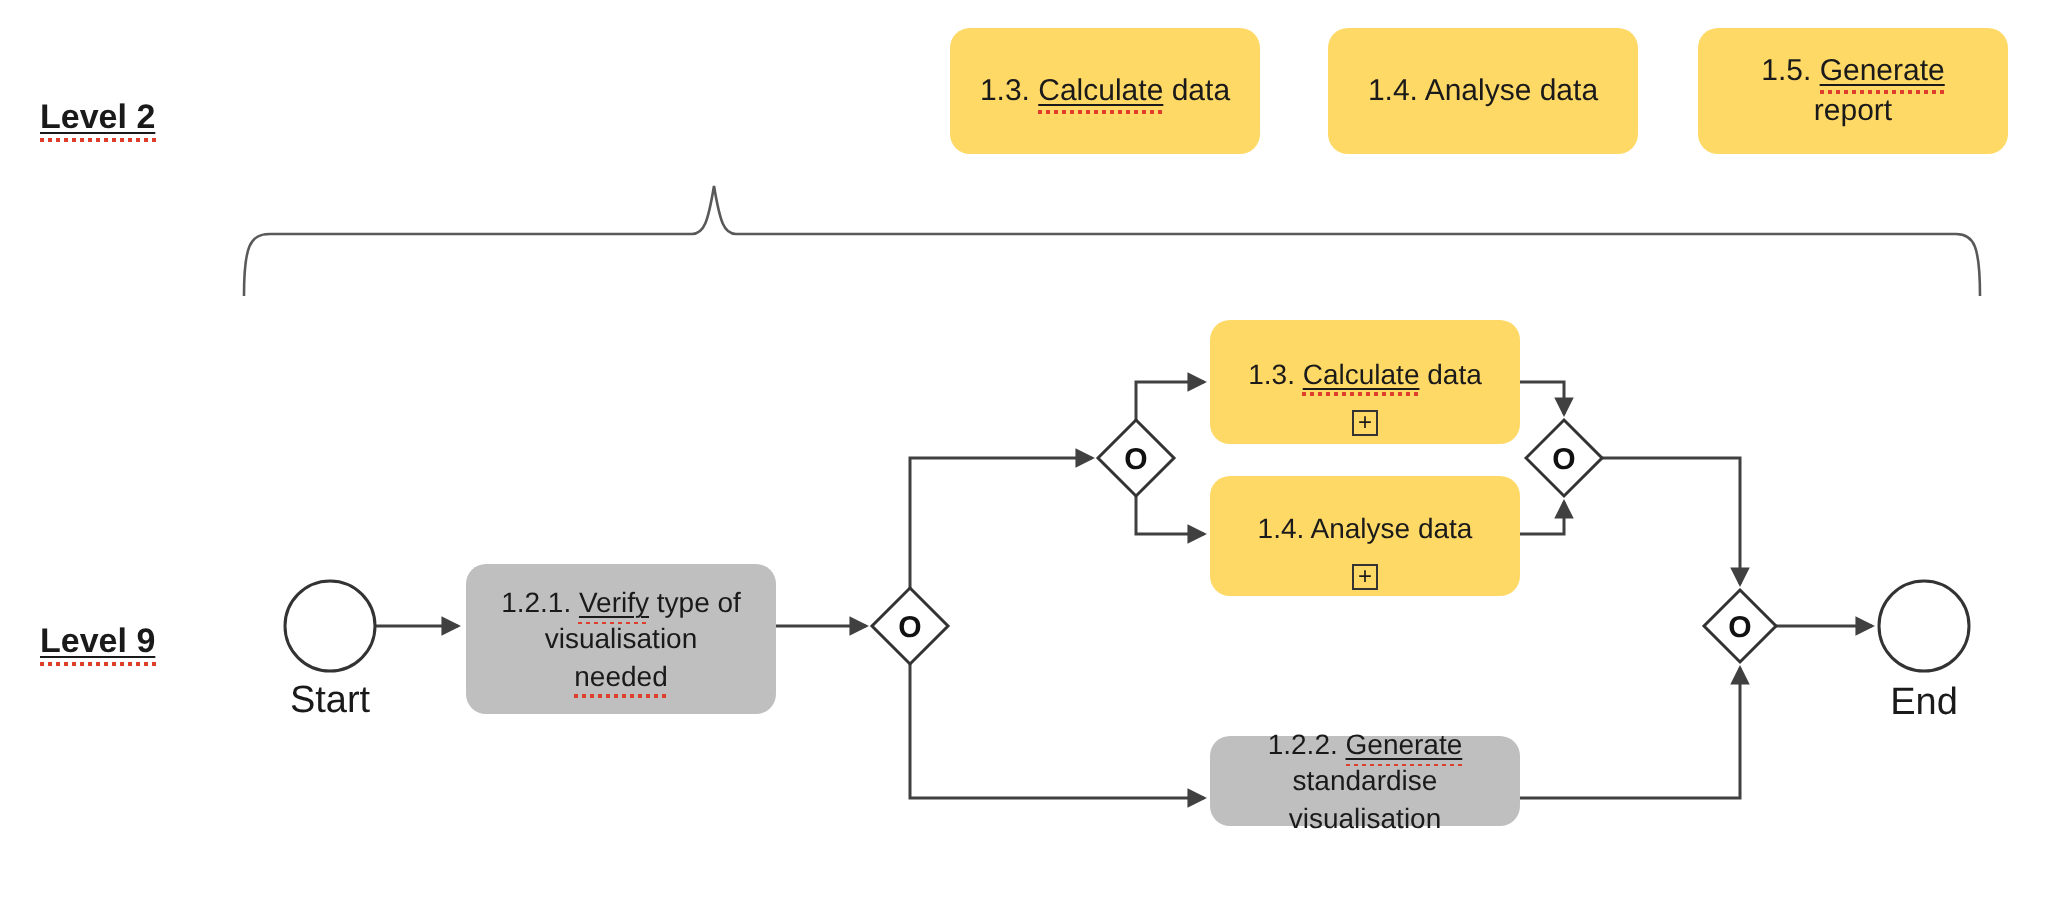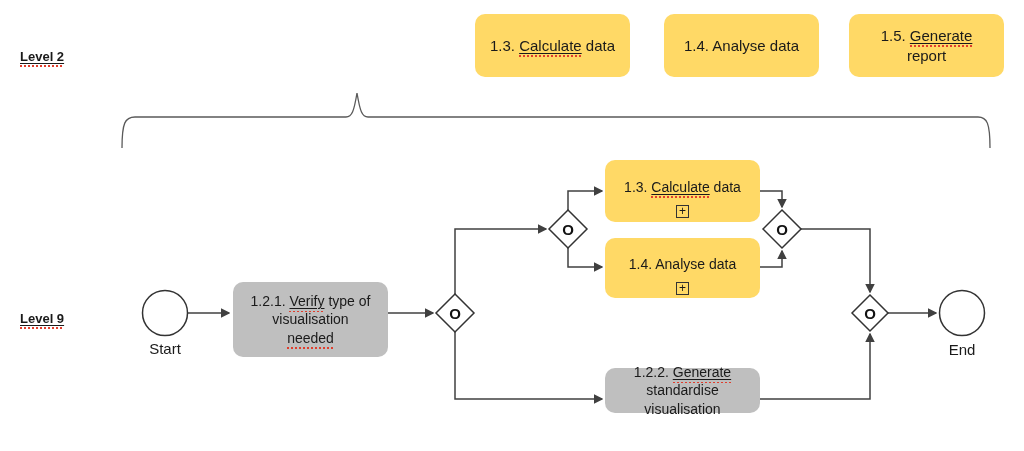--- a/index.html
+++ b/index.html
@@ -13,21 +13,21 @@
     overflow: hidden;
   }
   .stage svg.layer {
     position: absolute;
     left: 0; top: 0;
     z-index: 1;
   }
   .lvl-label {
     position: absolute;
     z-index: 2;
-    font-size: 13px;
+    font-size: 17px;
     font-weight: bold;
     white-space: nowrap;
   }
   .box {
     position: absolute;
     z-index: 2;
     border-radius: 10px;
     display: flex;
     align-items: center;
     justify-content: center;
@@ -55,21 +55,21 @@
   .wv {
     padding-bottom: 3px;
     background-image: repeating-linear-gradient(90deg, #e03e2d 0 2px, rgba(0,0,0,0) 2px 4px);
     background-size: 4px 1.6px;
     background-repeat: repeat-x;
     background-position: 0 100%;
   }
   .evt-label {
     position: absolute;
     z-index: 2;
-    font-size: 15px;
+    font-size: 19px;
     text-align: center;
     white-space: nowrap;
   }
   .plus {
     position: absolute;
     z-index: 3;
     width: 13px; height: 13px;
     border: 1.2px solid #333333;
     box-sizing: border-box;
     font-size: 12px;

